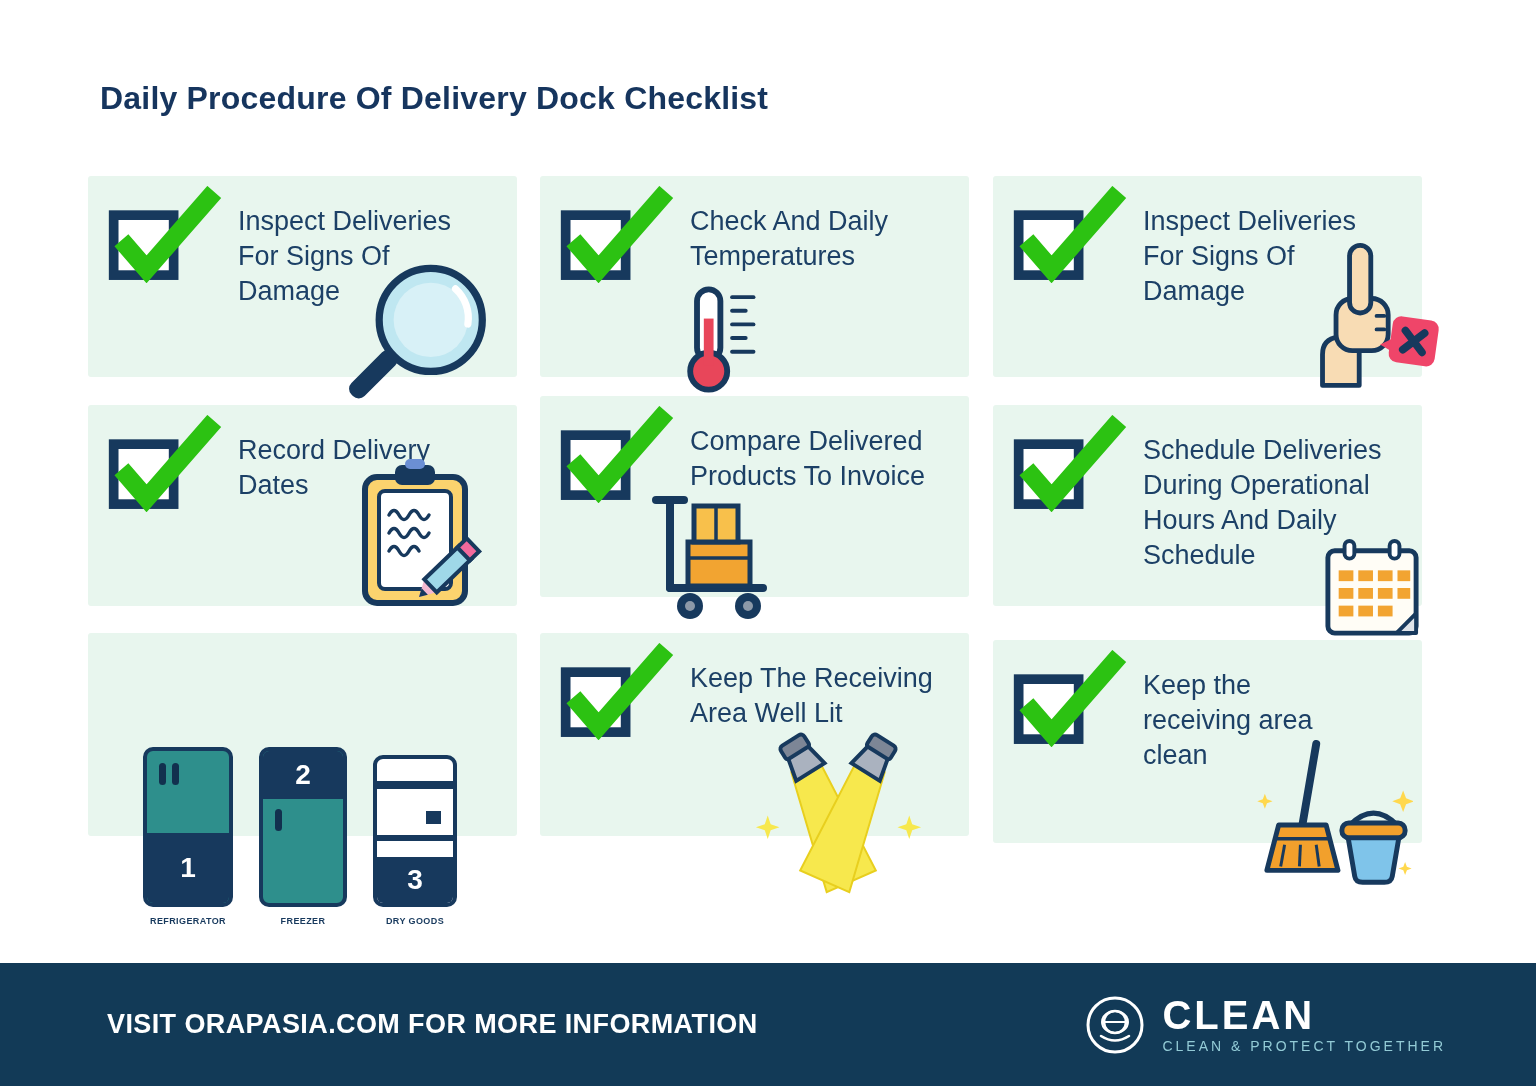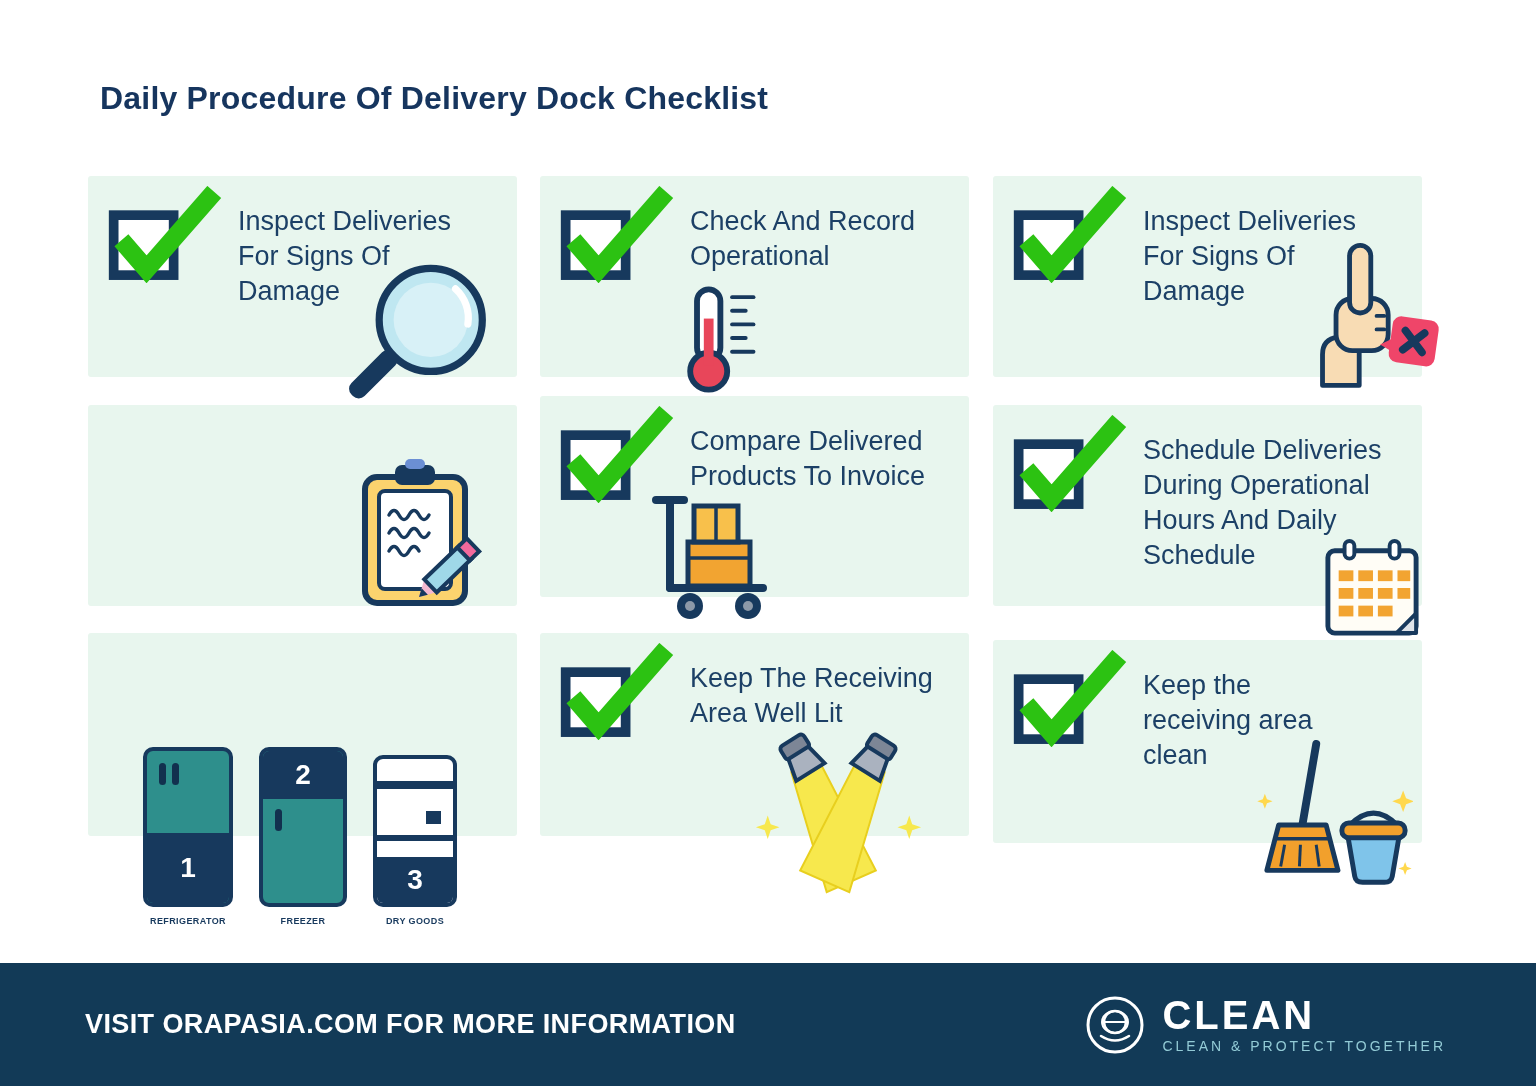--- a/index.html
+++ b/index.html
@@ -35,21 +35,21 @@
   .dry-shelf1 { position:absolute; left:0; right:0; top:22px; height:8px; background:#17395d; }
   .dry-box { position:absolute; right:12px; top:52px; width:15px; height:13px; background:#17395d; }
   .dry-shelf2 { position:absolute; left:0; right:0; top:76px; height:6px; background:#17395d; }
   .dry-bottom { position:absolute; left:0; right:0; bottom:0; height:46px; background:#17395d;
                 display:flex; align-items:center; justify-content:center; }
   .app-num { color:#ffffff; font-size:28px; font-weight:bold; }
   .app-label { font-size:9px; font-weight:bold; color:#17395d; letter-spacing:0.4px; white-space:nowrap; }
 
   
   .footer { position:absolute; left:0; top:963px; width:1536px; height:123px; background:#123a57;
-            display:flex; align-items:center; justify-content:space-between; padding:0 90px 0 85px; }
+            display:flex; align-items:center; justify-content:space-between; padding:0 90px 0 107px; }
   .footer-text { color:#ffffff; font-size:27px; font-weight:bold; letter-spacing:0.4px; }
   .logo { display:flex; align-items:center; gap:16px; }
   .brand { color:#ffffff; font-size:40px; font-weight:bold; letter-spacing:3px; line-height:40px; }
   .tagline { color:#93cbd6; font-size:14px; letter-spacing:3px; margin-top:3px; }
 </style>
 </head>
 <body>
 
 <div class="page">
 
@@ -74,21 +74,21 @@
         <path d="M112,30 a38,38 0 0 1 12,34" stroke="#ffffff" stroke-width="7" fill="none" stroke-linecap="round"></path>
       </svg>
     </div>
 
     <div class="card" style="left:452px;top:0">
       <div class="checkrow">
         <svg class="cb" viewBox="0 0 122 100">
           <rect x="10" y="30" width="62" height="62" fill="#ffffff" stroke="#17395d" stroke-width="10"></rect>
           <polyline points="18,56 44,86 114,6" fill="none" stroke="#2cc212" stroke-width="19"></polyline>
         </svg>
-        <div class="card-text" style="width:280px">Check And Record Operational</div>
+        <div class="card-text" style="width:280px">Check And Daily Temperatures</div>
       </div>
       <svg class="icon" style="left:120px;top:108px;width:112px;height:112px" viewBox="0 0 115 112">
         <rect x="38" y="4" width="24" height="72" rx="12" fill="#ffffff" stroke="#17395d" stroke-width="6"></rect>
         <circle cx="50" cy="88" r="19" fill="#e8465a" stroke="#17395d" stroke-width="6"></circle>
         <rect x="45" y="34" width="10" height="48" fill="#e8465a"></rect>
         <g stroke="#17395d" stroke-width="4" stroke-linecap="round">
           <line x1="74" y1="12" x2="96" y2="12"></line>
           <line x1="74" y1="26" x2="88" y2="26"></line>
           <line x1="74" y1="40" x2="96" y2="40"></line>
           <line x1="74" y1="54" x2="88" y2="54"></line>
@@ -114,20 +114,27 @@
         <path d="M70,78 h8 M70,92 h8" stroke="#17395d" stroke-width="4" stroke-linecap="round"></path>
         <g transform="translate(92,92) rotate(8)">
           <path d="M-4,10 L-16,18 L-2,24 Z" fill="#ef4569"></path>
           <rect x="-6" y="-14" width="48" height="48" rx="9" fill="#ef4569"></rect>
           <path d="M8,0 L28,20 M28,0 L8,20" stroke="#17395d" stroke-width="8" stroke-linecap="round"></path>
         </g>
       </svg>
     </div>
 
     <div class="card" style="left:0;top:229px">
+      <div class="checkrow">
+        <svg class="cb" viewBox="0 0 122 100">
+          <rect x="10" y="30" width="62" height="62" fill="#ffffff" stroke="#17395d" stroke-width="10"></rect>
+          <polyline points="18,56 44,86 114,6" fill="none" stroke="#2cc212" stroke-width="19"></polyline>
+        </svg>
+        <div class="card-text" style="width:240px">Record Delivery Dates</div>
+      </div>
       <svg class="icon" style="left:255px;top:52px;width:150px;height:155px" viewBox="0 0 150 155">
         <rect x="22" y="20" width="100" height="126" rx="12" fill="#fbd36e" stroke="#17395d" stroke-width="6"></rect>
         <rect x="36" y="34" width="72" height="98" rx="6" fill="#ffffff" stroke="#17395d" stroke-width="4"></rect>
         <rect x="52" y="8" width="40" height="20" rx="7" fill="#17395d"></rect>
         <rect x="62" y="2" width="20" height="10" rx="5" fill="#6b8fd4"></rect>
         <g stroke="#17395d" stroke-width="3.5" fill="none" stroke-linecap="round">
           <path d="M46,58 q5,-9 10,0 t10,0 t10,0 t10,0"></path>
           <path d="M46,76 q5,-9 10,0 t10,0 t10,0 t10,0"></path>
           <path d="M46,94 q5,-9 10,0 t10,0 t10,0"></path>
         </g>

